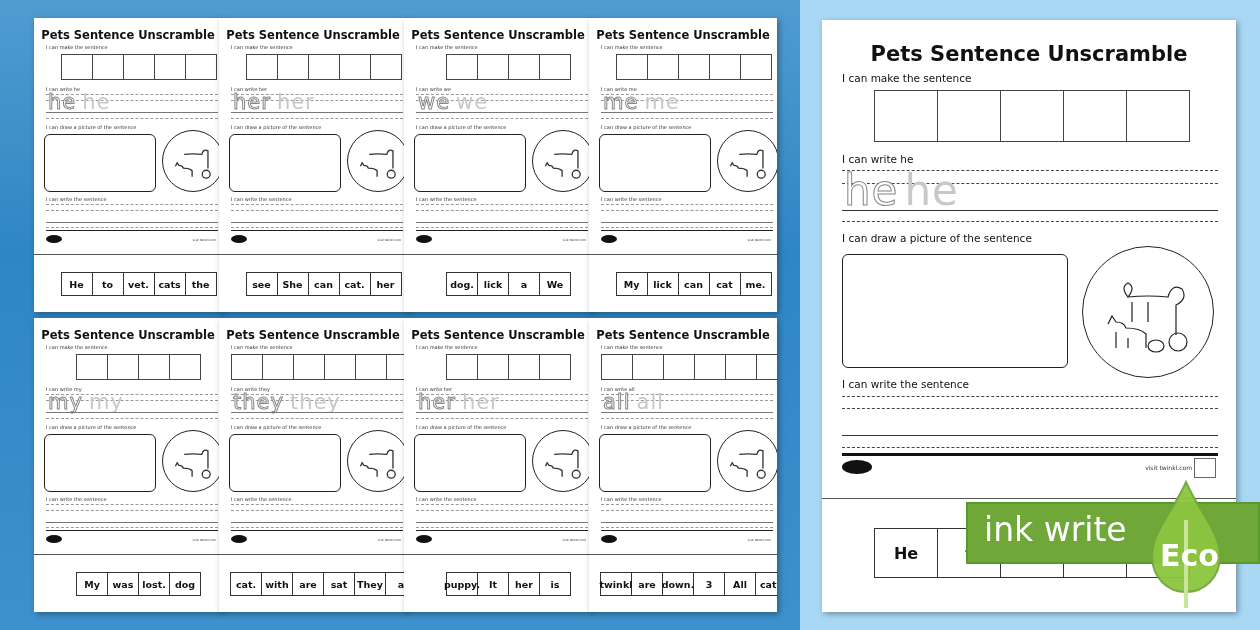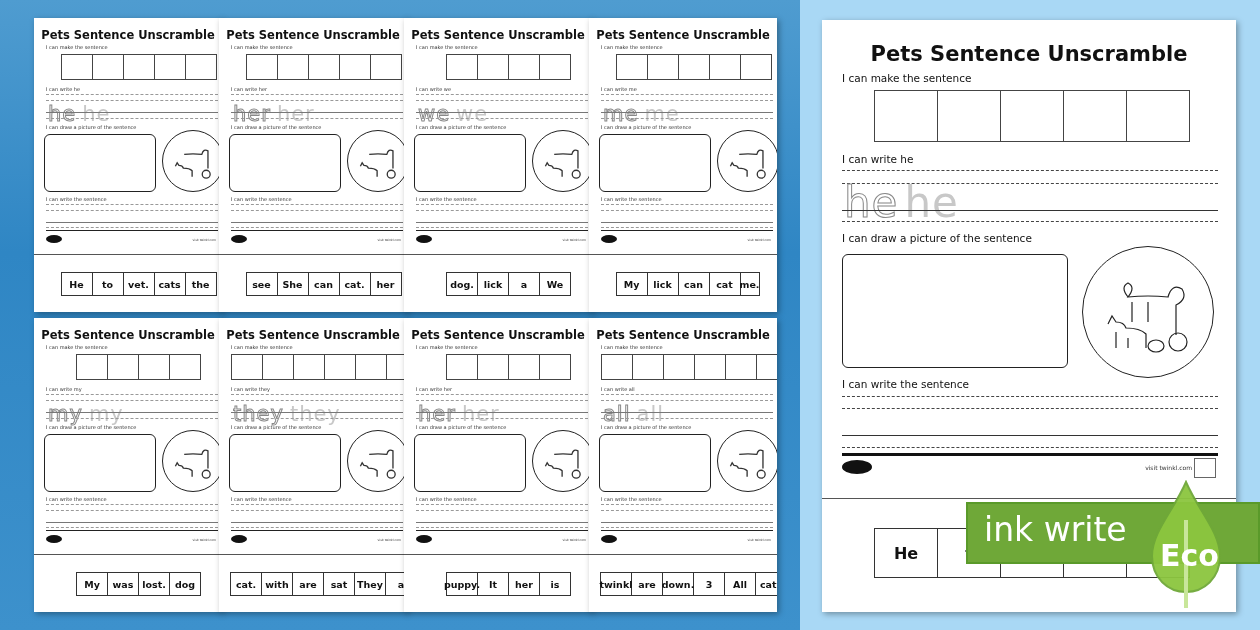--- a/index.html
+++ b/index.html
@@ -10,21 +10,21 @@
   .sheet{position:absolute;background:#fff;box-shadow:2px 2px 6px rgba(0,0,0,0.35);overflow:hidden;}
   .sm{width:188px;height:294px;}
   .sm .title{position:absolute;left:0;right:0;top:10px;text-align:center;font-weight:bold;font-size:11.5px;color:#111;}
   .lbl{position:absolute;left:12px;font-size:5px;color:#333;}
   .boxes{position:absolute;display:flex;border:1px solid #444;}
   .boxes div{border-right:1px solid #444;}
   .boxes div:last-child{border-right:none;}
   .dash{position:absolute;left:12px;right:4px;border-top:1px dashed #999;}
   .solid{position:absolute;left:12px;right:4px;border-top:1px solid #777;}
   .thick{position:absolute;left:12px;right:4px;border-top:1.5px solid #222;}
-  .trace{position:absolute;left:14px;font-size:21px;letter-spacing:1px;margin-top:12px;}
+  .trace{position:absolute;left:14px;font-size:21px;letter-spacing:1px;}
   .trace .o{color:#fff;-webkit-text-stroke:1px #888;}
   .trace .g{color:#c8c8c8;margin-left:6px;}
   .draw{position:absolute;border:1.5px solid #222;border-radius:6px;background:#fff;}
   .circle{position:absolute;border:1.5px solid #222;border-radius:50%;background:#fff;display:flex;align-items:center;justify-content:center;}
   .logo{position:absolute;left:12px;width:16px;height:8px;background:#111;border-radius:50%;}
   .visit{position:absolute;right:6px;font-size:3px;color:#333;}
   .cut{position:absolute;left:0;right:0;border-top:1px solid #555;}
   .words{position:absolute;display:flex;border:1px solid #333;}
   .words div{border-right:1px solid #333;font-weight:bold;font-size:9.5px;color:#111;display:flex;align-items:center;justify-content:center;height:22px;}
   .words div:last-child{border-right:none;}
@@ -209,21 +209,21 @@
       <div class="dash" style="top:209px"></div>
       <div class="thick" style="top:212px"></div>
       <div class="logo" style="top:217px"></div>
       <div class="visit" style="top:220px">visit twinkl.com</div>
       <div class="cut" style="top:236px"></div>
       <div class="words" style="left:26.5px;top:254px">
         <div style="width:30px">My</div>
         <div style="width:30px">lick</div>
         <div style="width:30px">can</div>
         <div style="width:30px">cat</div>
-        <div style="width:18px">me.</div>
+        <div style="width:30px">me.</div>
       </div>
     </div>
     <div class="sheet sm" style="left: 34px; top: 318px;">
       <div class="title">Pets Sentence Unscramble</div>
       <div class="lbl" style="top:26px">I can make the sentence</div>
       <div class="boxes" style="left:42px;top:36px;height:24px">
         <div style="width:30px"></div>
         <div style="width:30px"></div>
         <div style="width:30px"></div>
         <div style="width:30px"></div>

